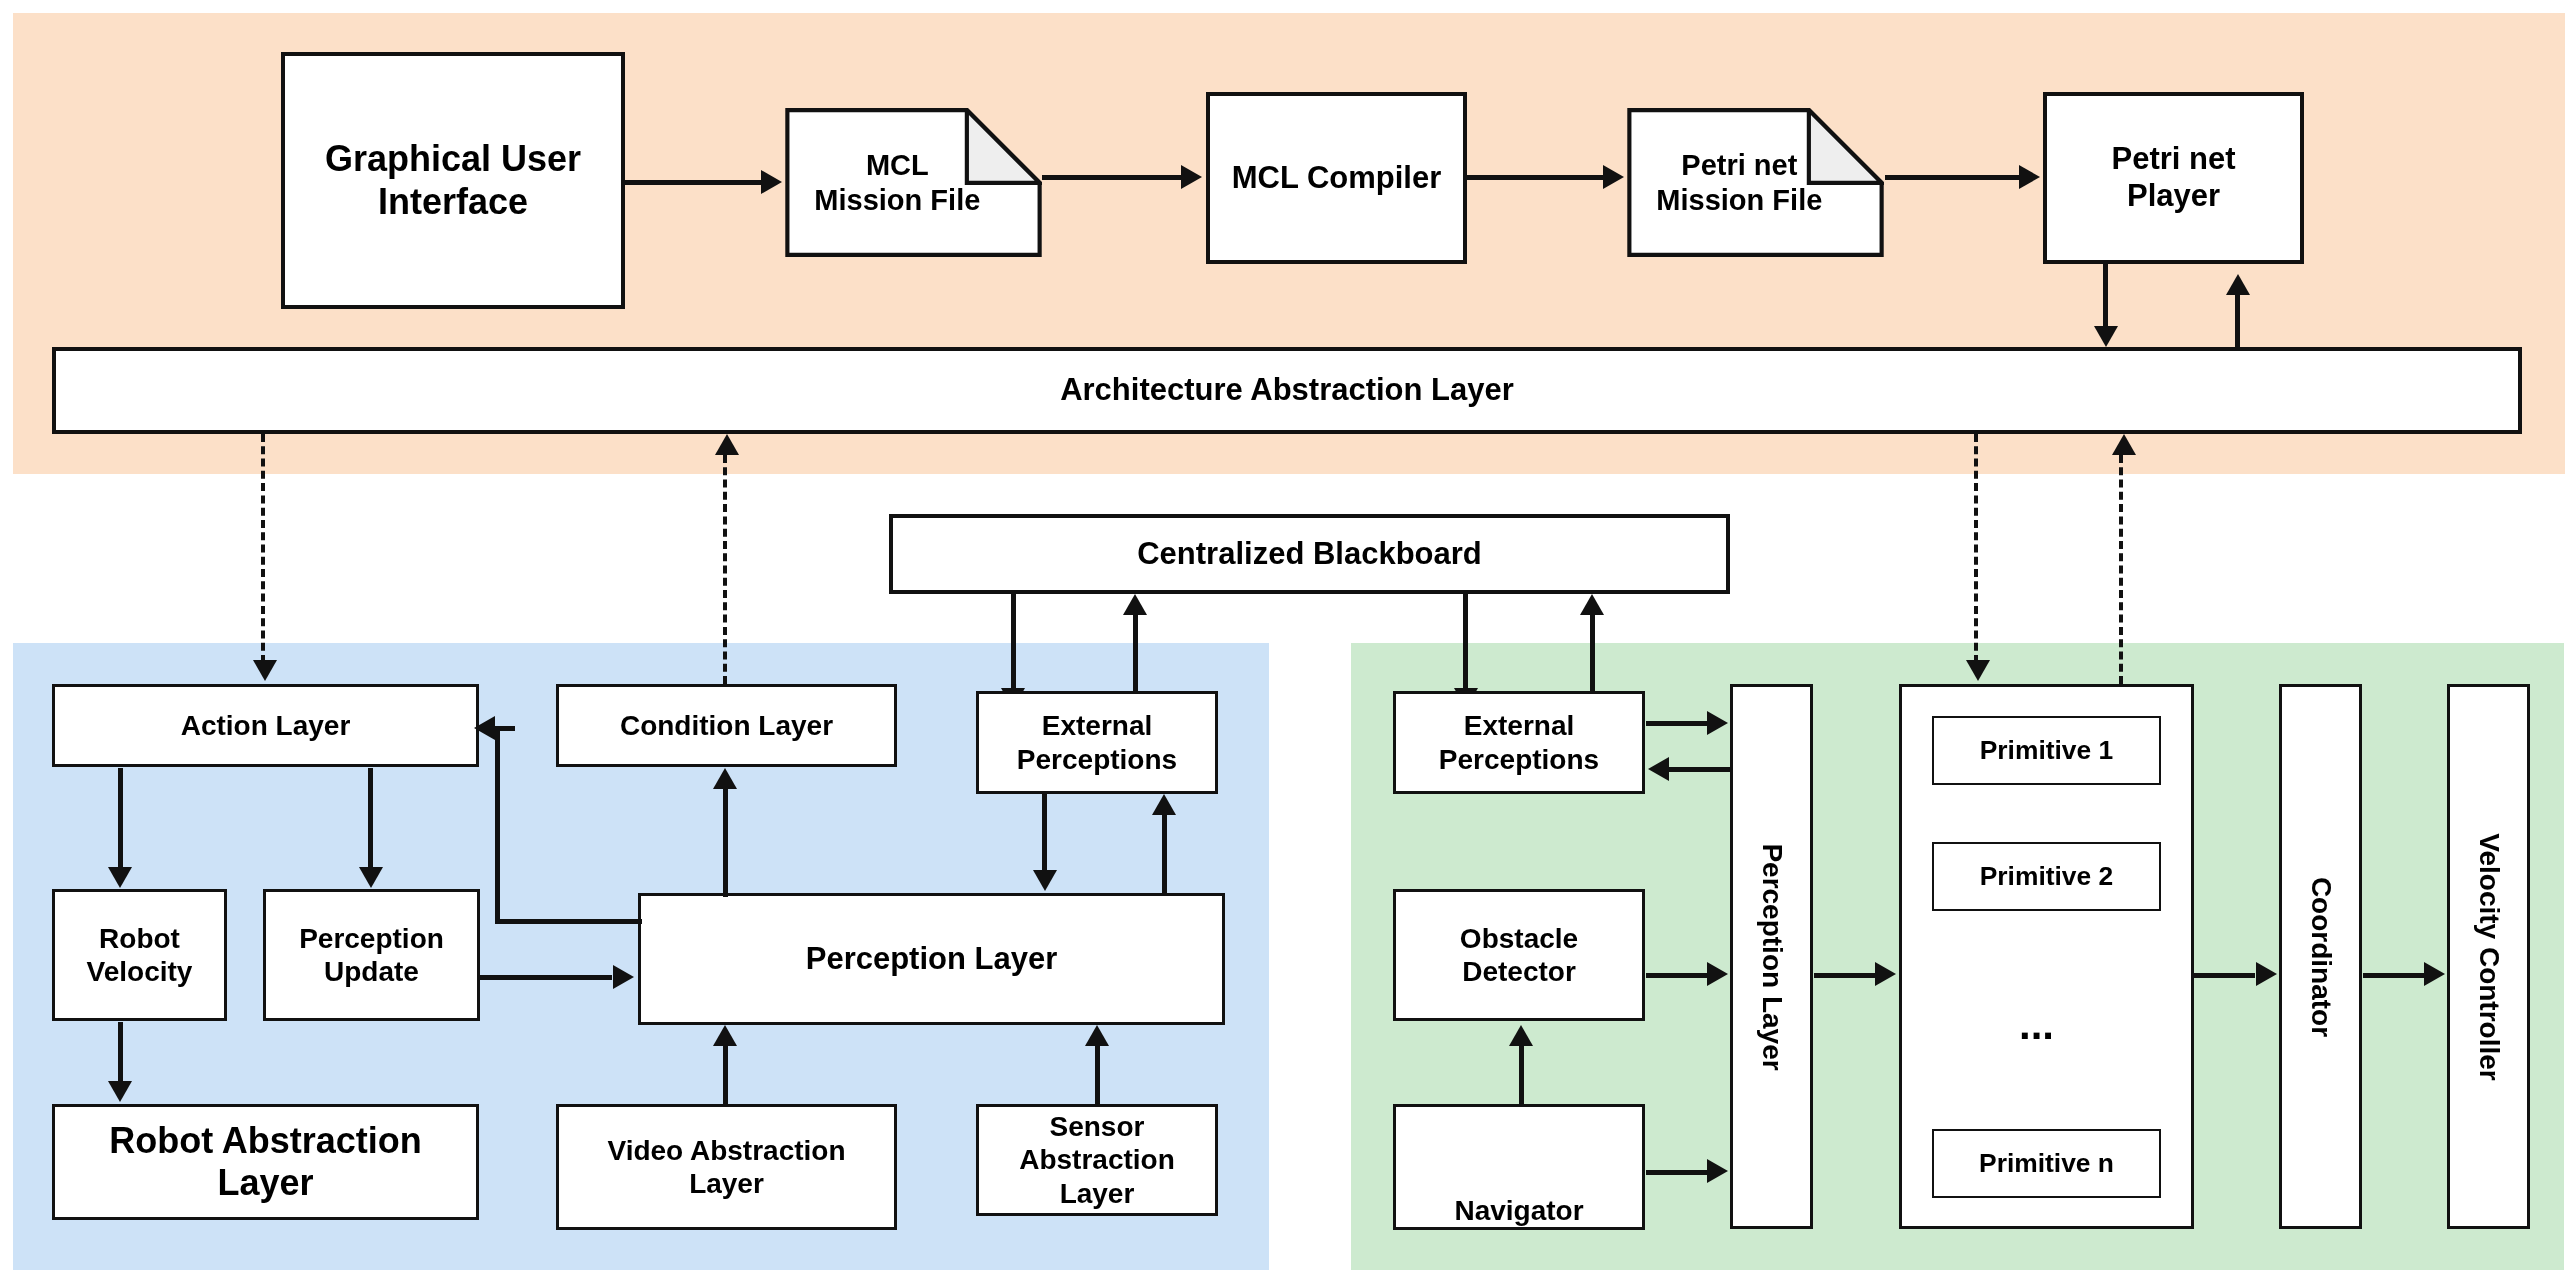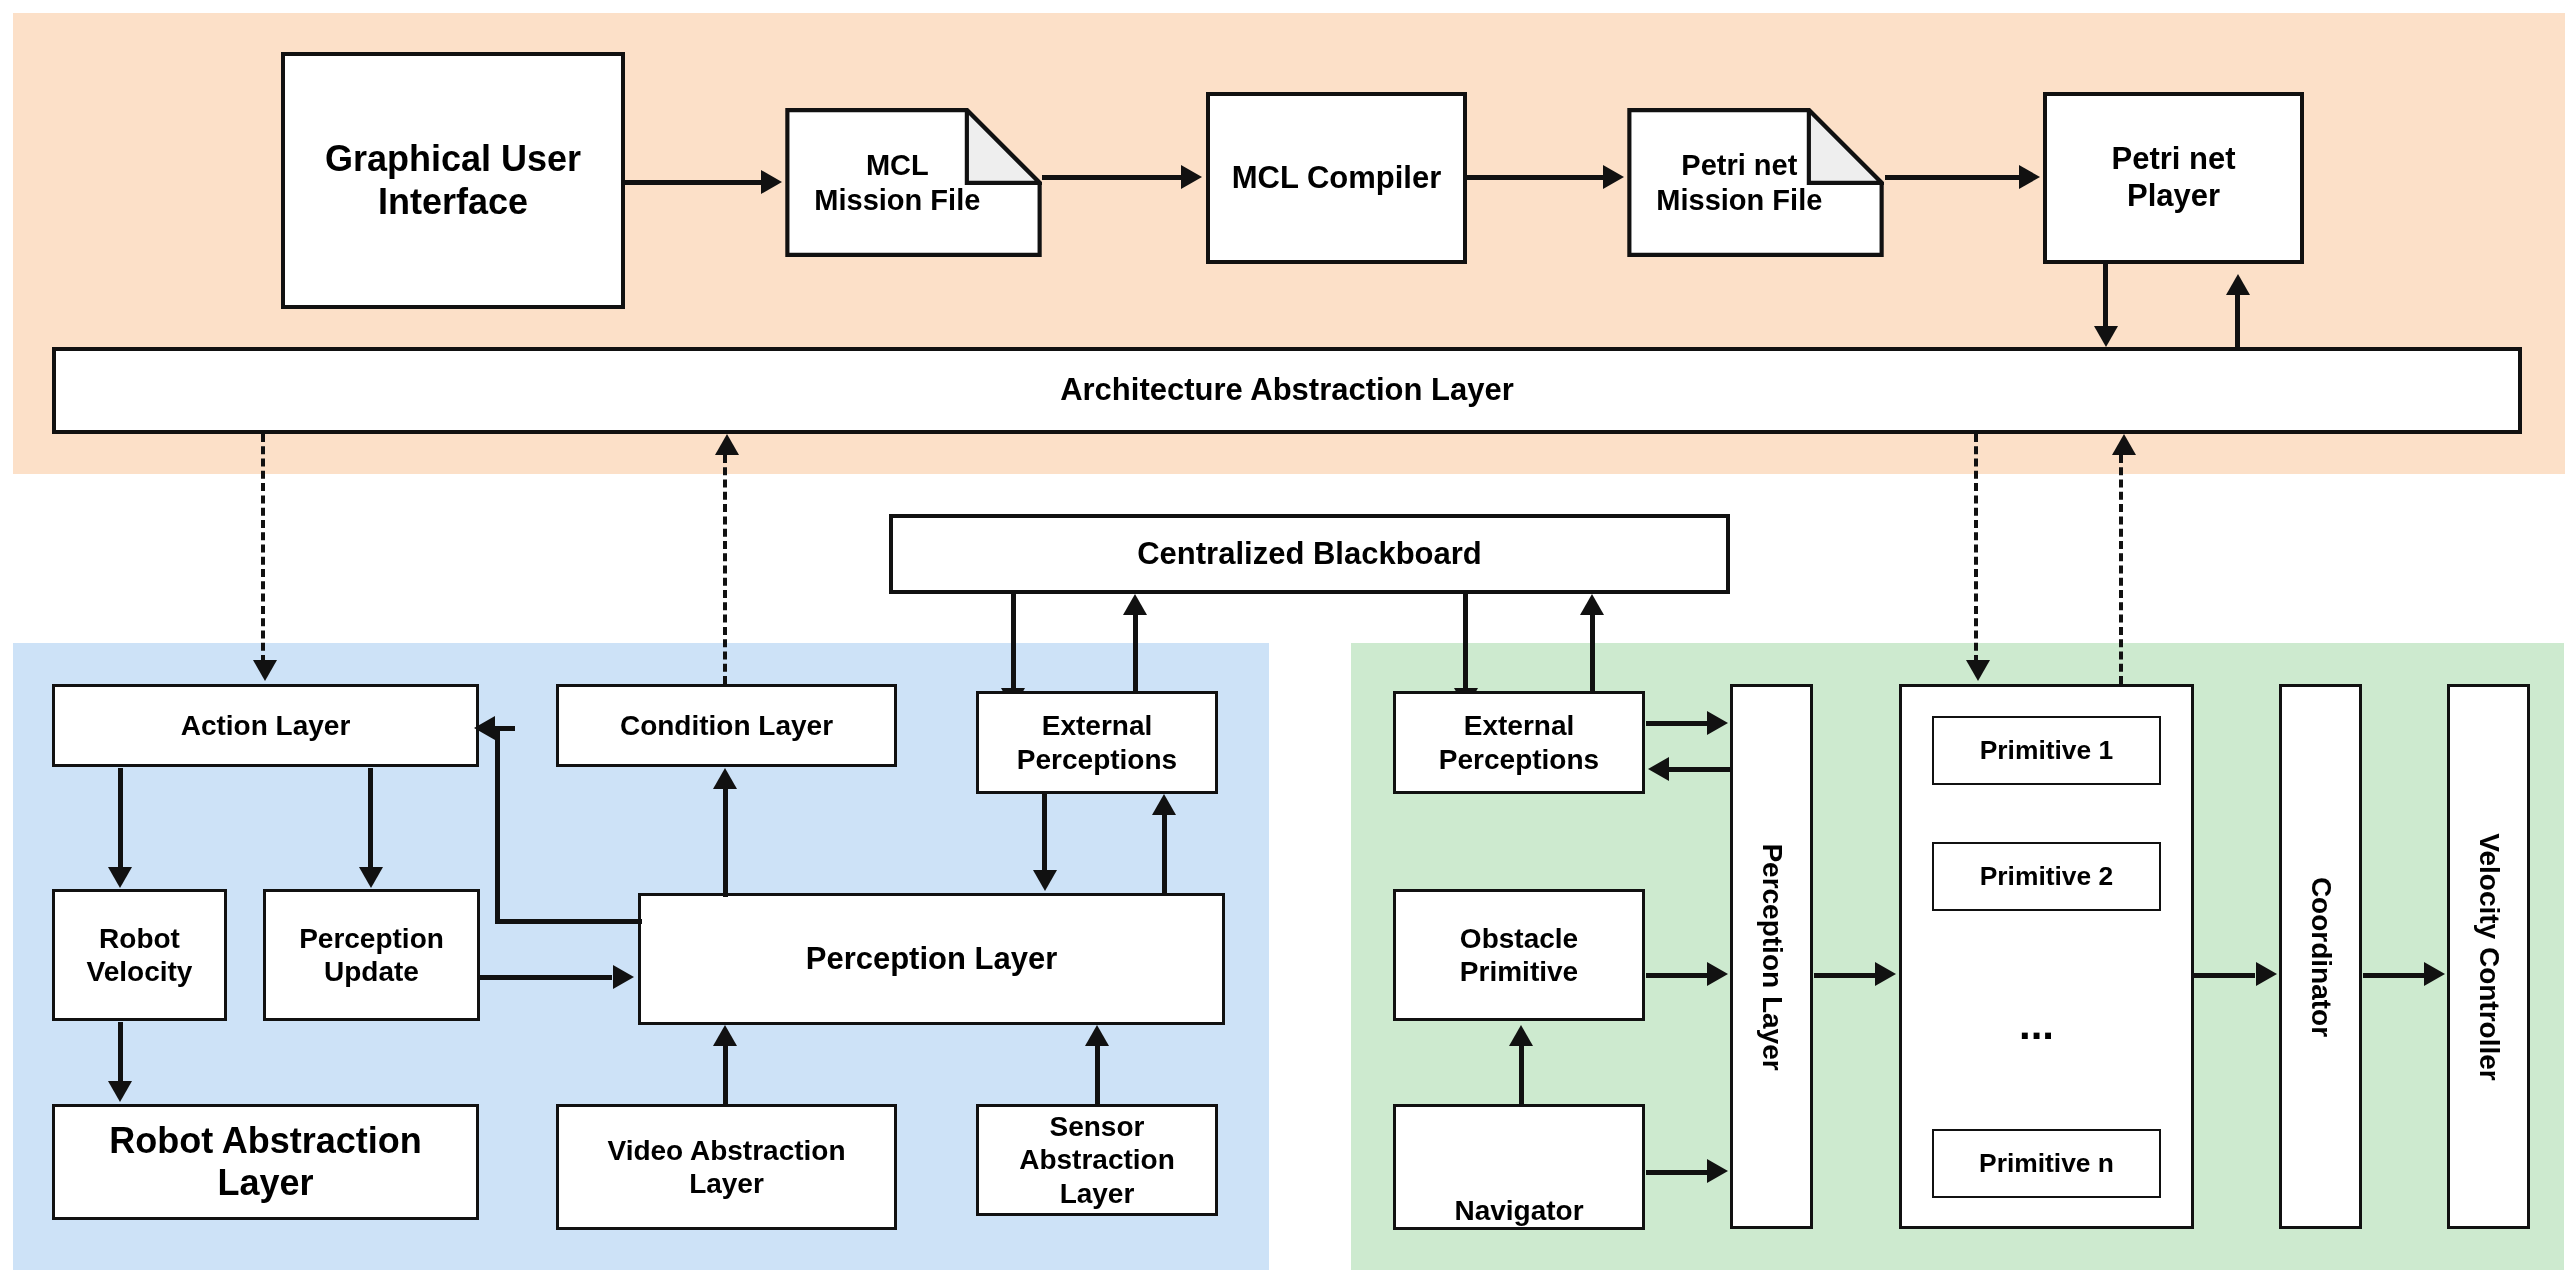--- a/index.html
+++ b/index.html
@@ -199,21 +199,21 @@
   <div class="arrow ar-u" style="left:713px;top:1025px;"></div>
 
   <div class="ln vln" style="left:1095px;top:1046px;height:59px;"></div>
   <div class="arrow ar-u" style="left:1085px;top:1025px;"></div>
 
   <div class="box thin" style="left:1393px;top:691px;width:252px;height:103px;font-size:28px;">
     <span class="lbl"><span>External</span><br><span>Perceptions</span></span>
   </div>
 
   <div class="box thin" style="left:1393px;top:889px;width:252px;height:132px;font-size:28px;align-items:center;">
-    <span class="lbl"><span>Obstacle</span><br><span>Primitive</span></span>
+    <span class="lbl"><span>Obstacle</span><br><span>Detector</span></span>
   </div>
 
   <div class="box thin" style="left:1393px;top:1104px;width:252px;height:126px;font-size:28px;align-items:flex-end;">
     <span class="lbl">Navigator</span>
   </div>
 
   <div class="vbox" style="left:1730px;top:684px;width:83px;height:545px;">
     <span class="vtxt" style="font-size:28px;">Perception Layer</span>
   </div>
 

